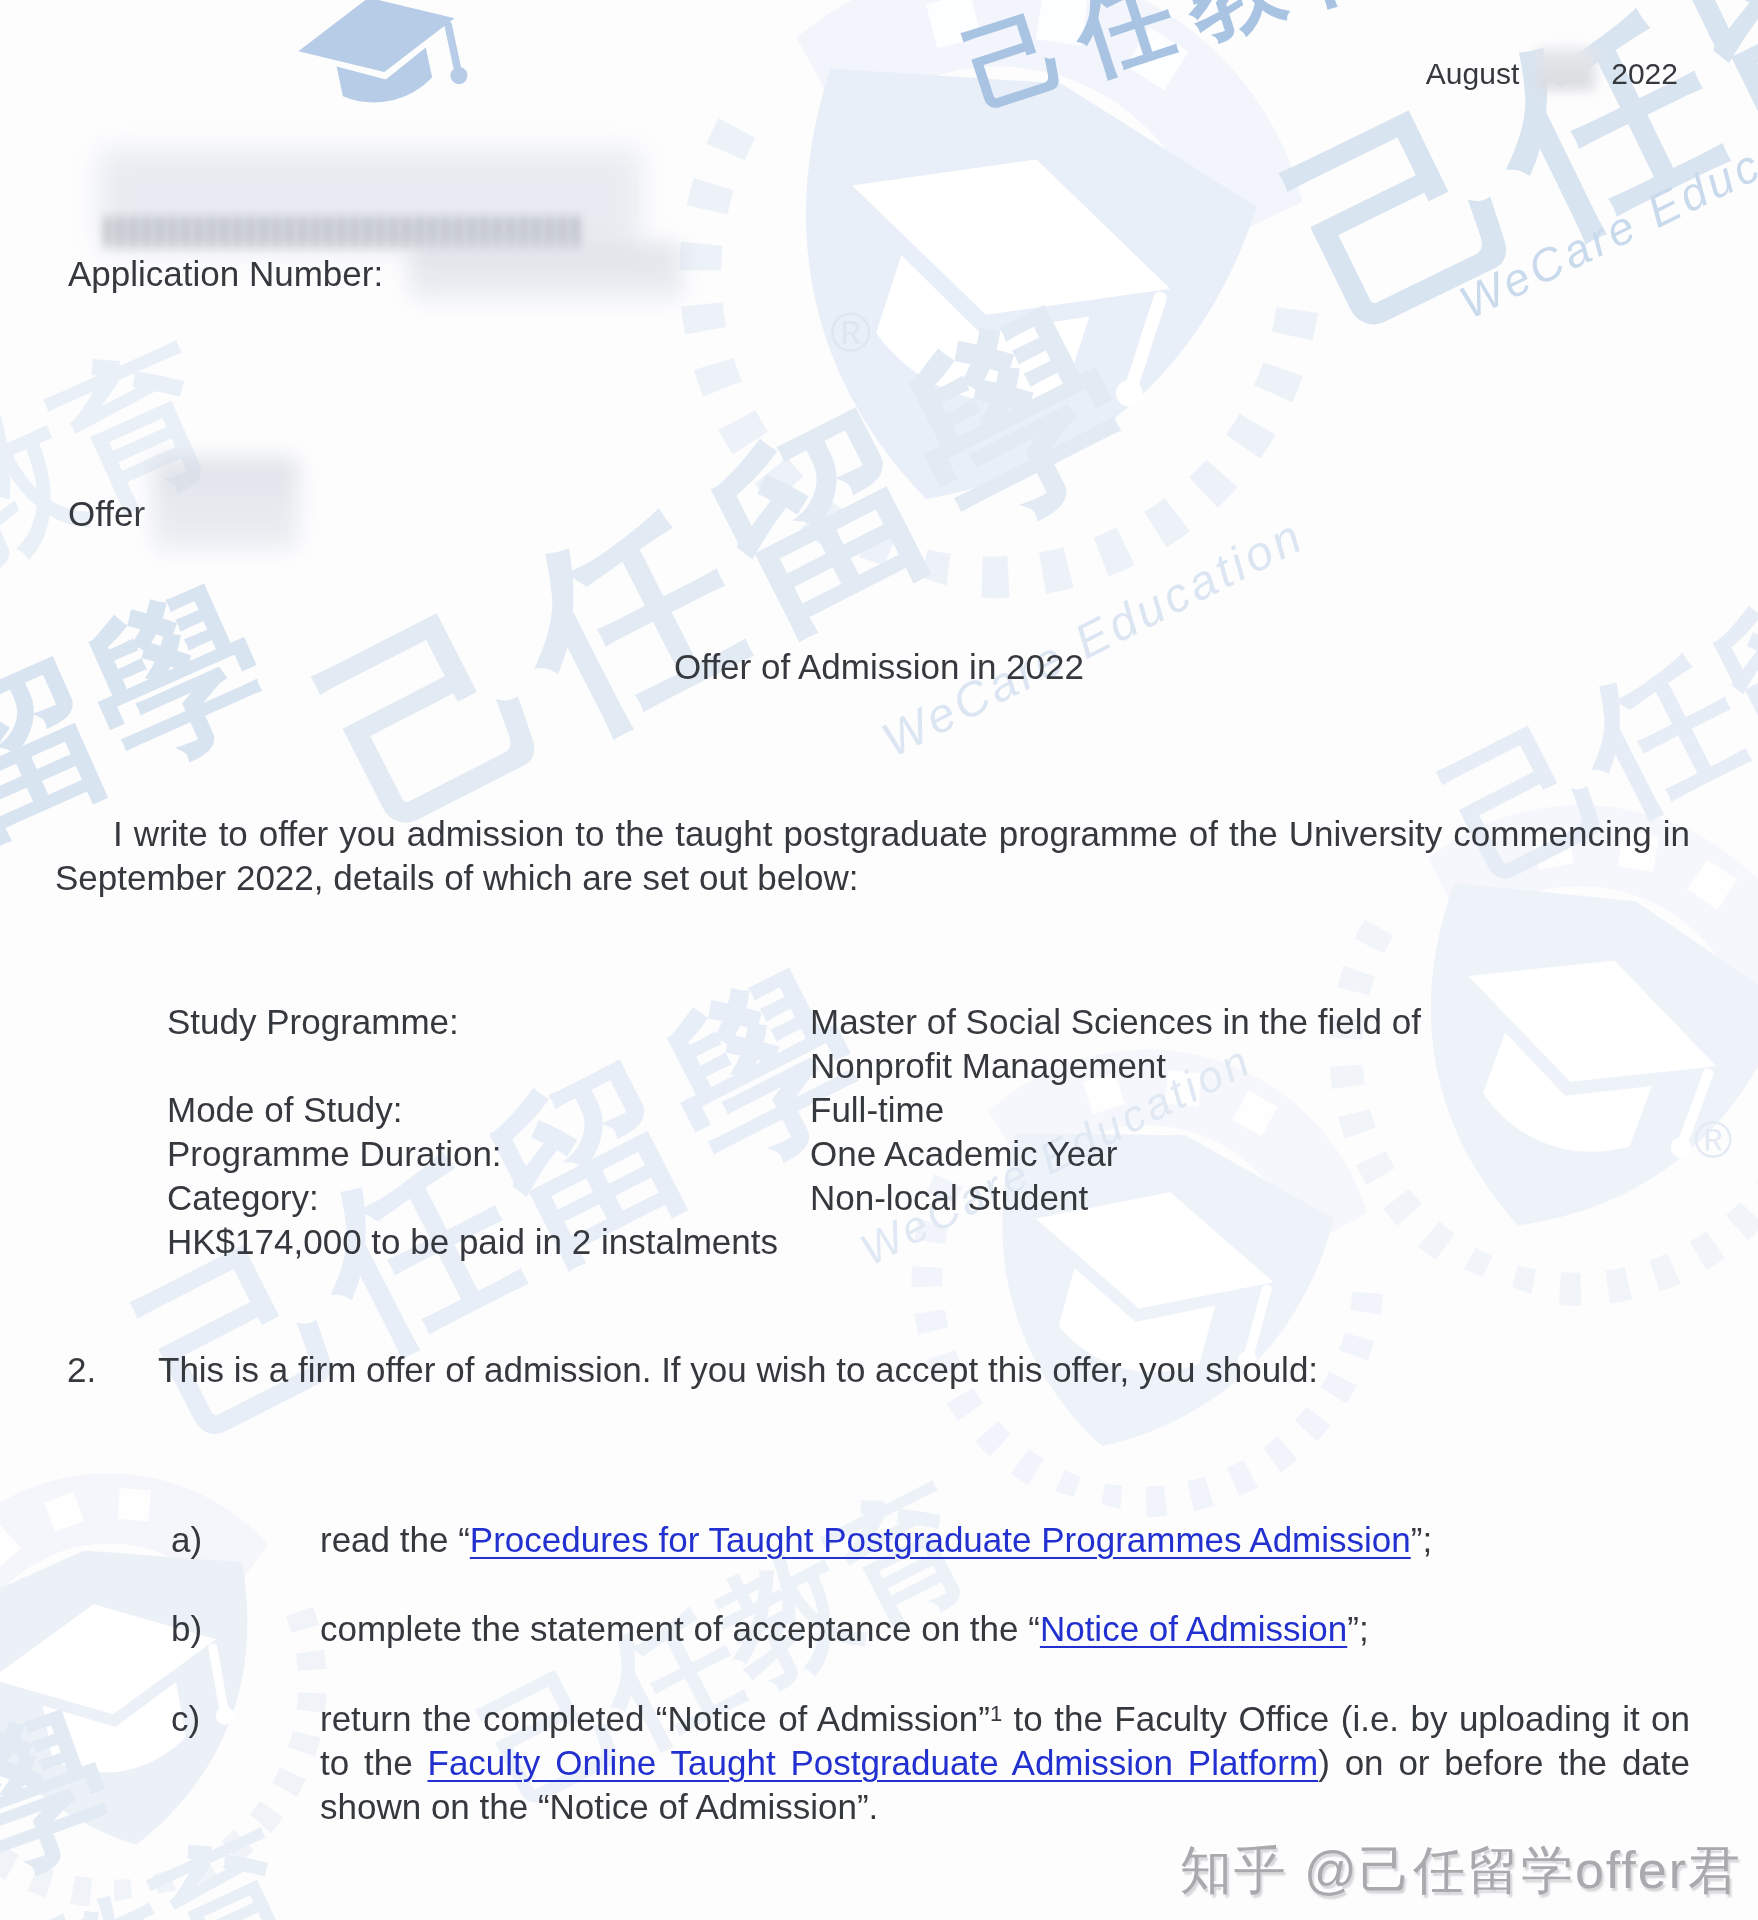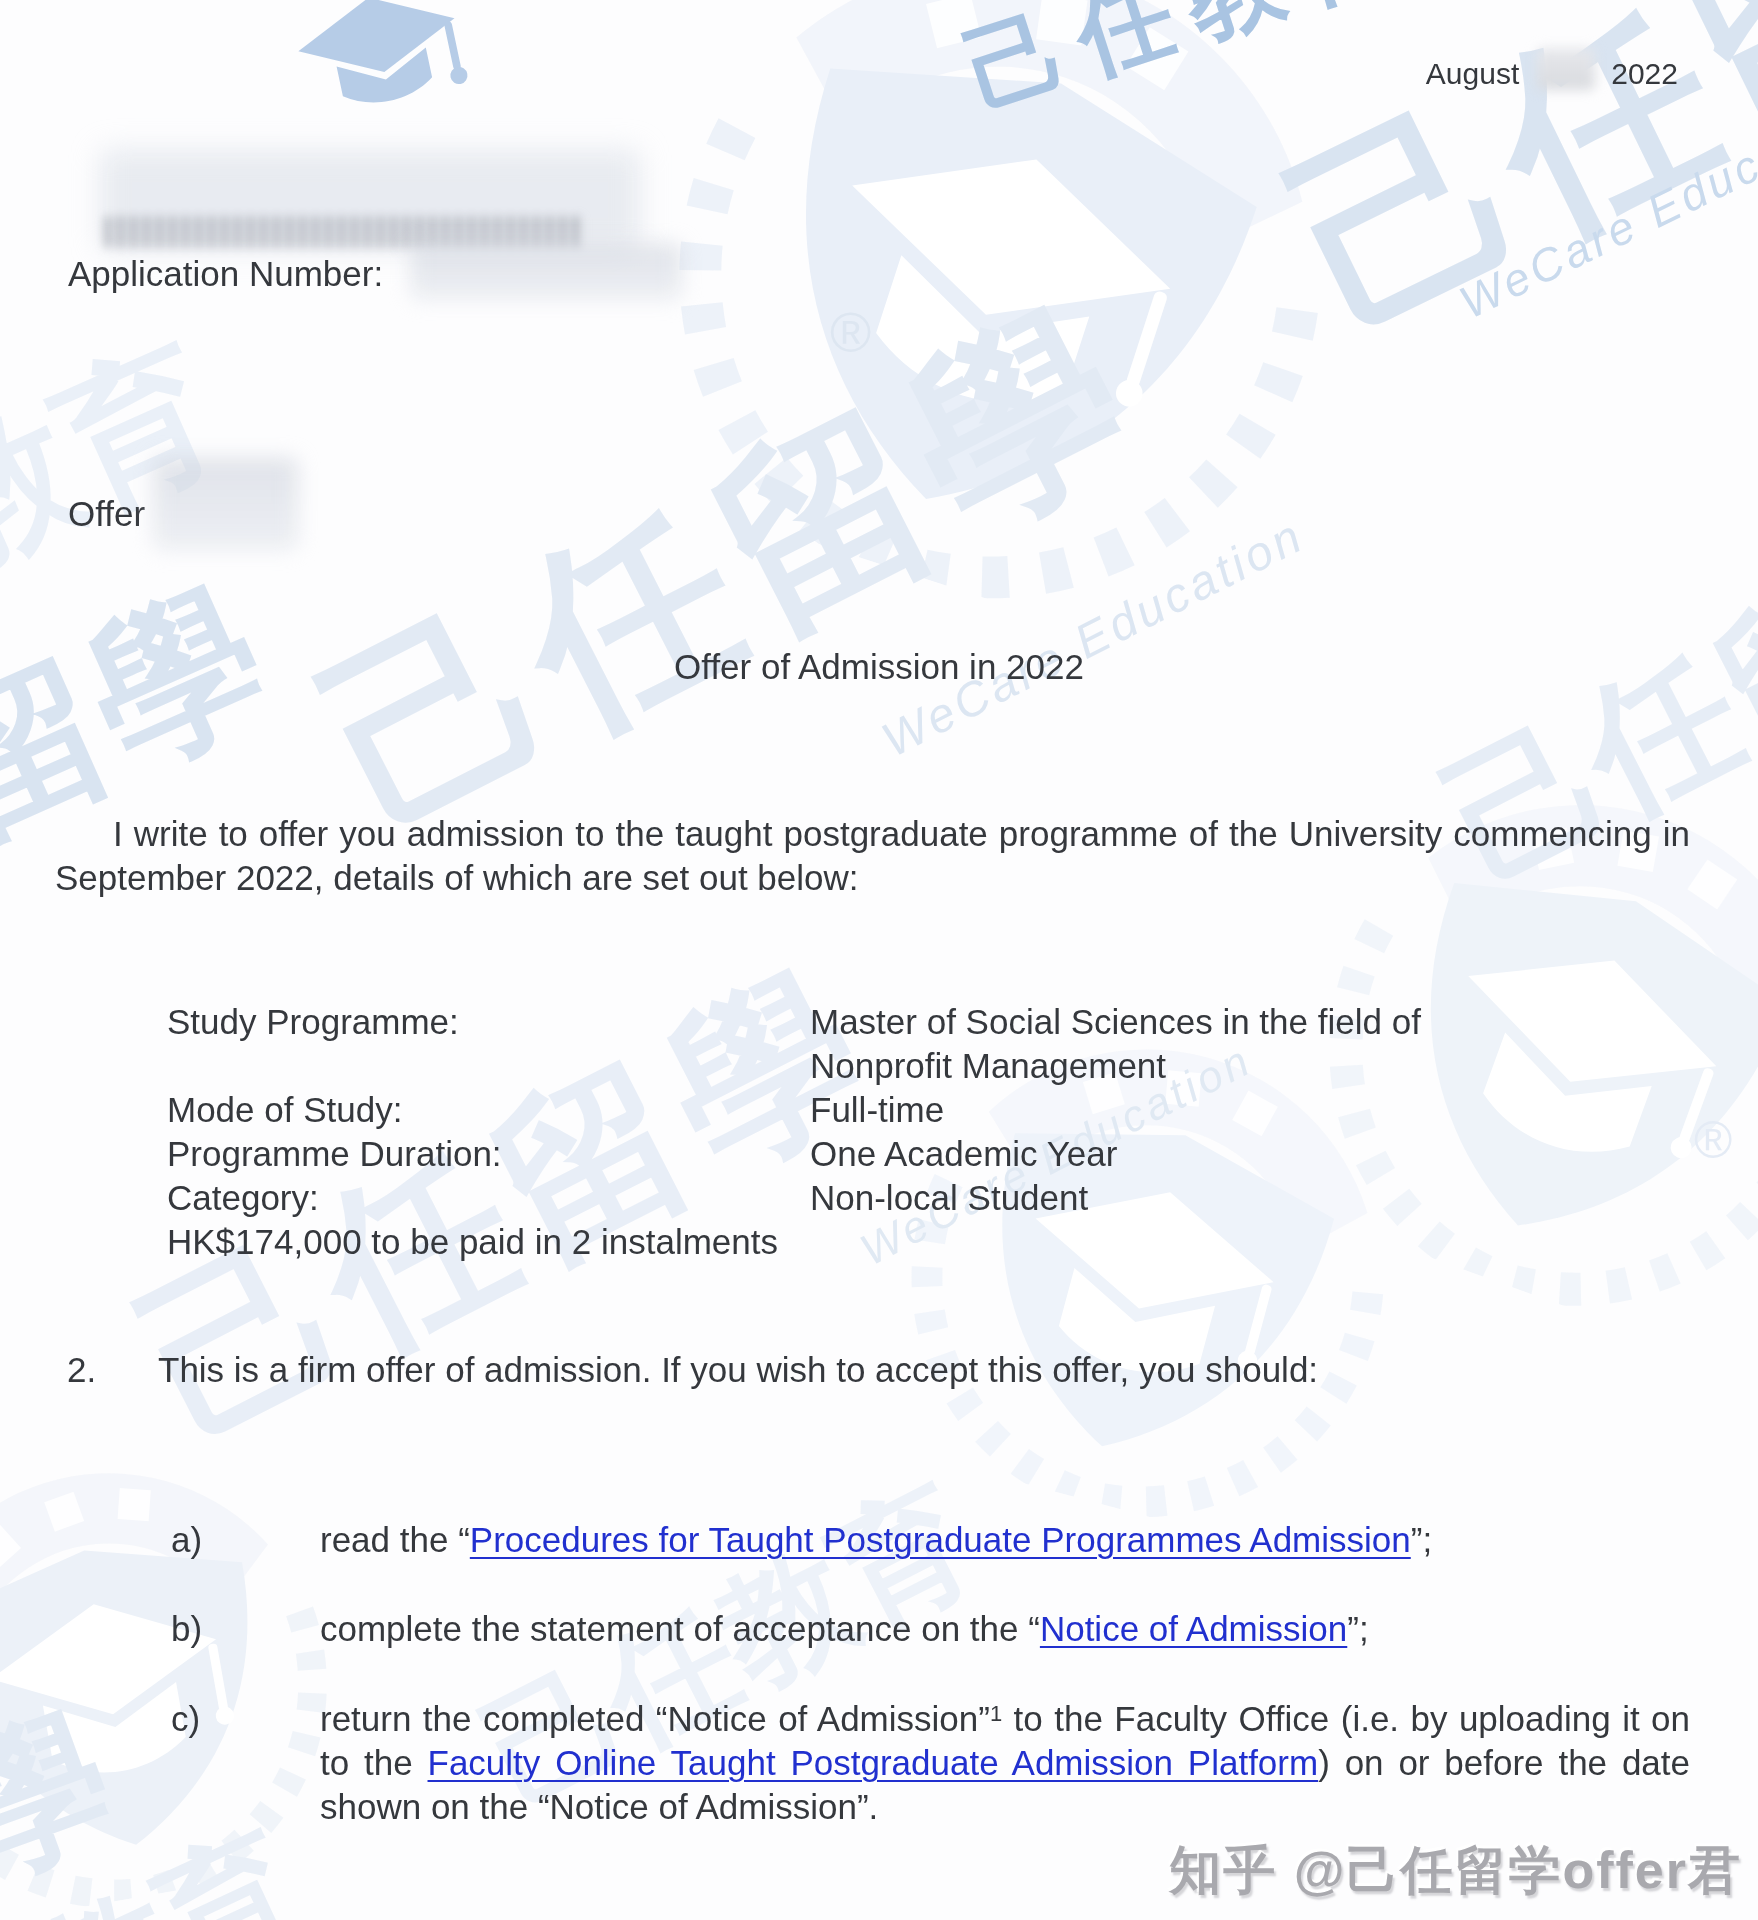--- a/index.html
+++ b/index.html
@@ -34,21 +34,21 @@
   .title-text{text-decoration-thickness:2.5px;text-underline-offset:7px;}
   .justify{text-align:justify;}
   a.doc-link,.doc-link{color:#2130cf;text-decoration:underline;text-decoration-thickness:2px;text-underline-offset:5px;cursor:pointer;}
   .details-grid{display:grid;grid-template-columns:643px 700px;}
   .details-grid .cell{padding:0;}
   .flex-row{display:flex;align-items:flex-start;}
   .num-col{flex:0 0 91px;}
   .marker-col{flex:0 0 149px;}
   sup.fnote{font-size:22px;line-height:0;vertical-align:10px;}
   .credit{
-    color:#a9a9ae;font-weight:700;letter-spacing:2px;
+    color:#a9a9ae;font-weight:400;letter-spacing:2px;
     text-shadow:-2px -3px 1px rgba(255,255,255,.95), 2px 3px 2px rgba(148,148,154,.38);
   }
 </style>
 </head>
 <body>
 
 <div class="page">
 
   <svg width="0" height="0" style="position:absolute" aria-hidden="true">
     <defs>

